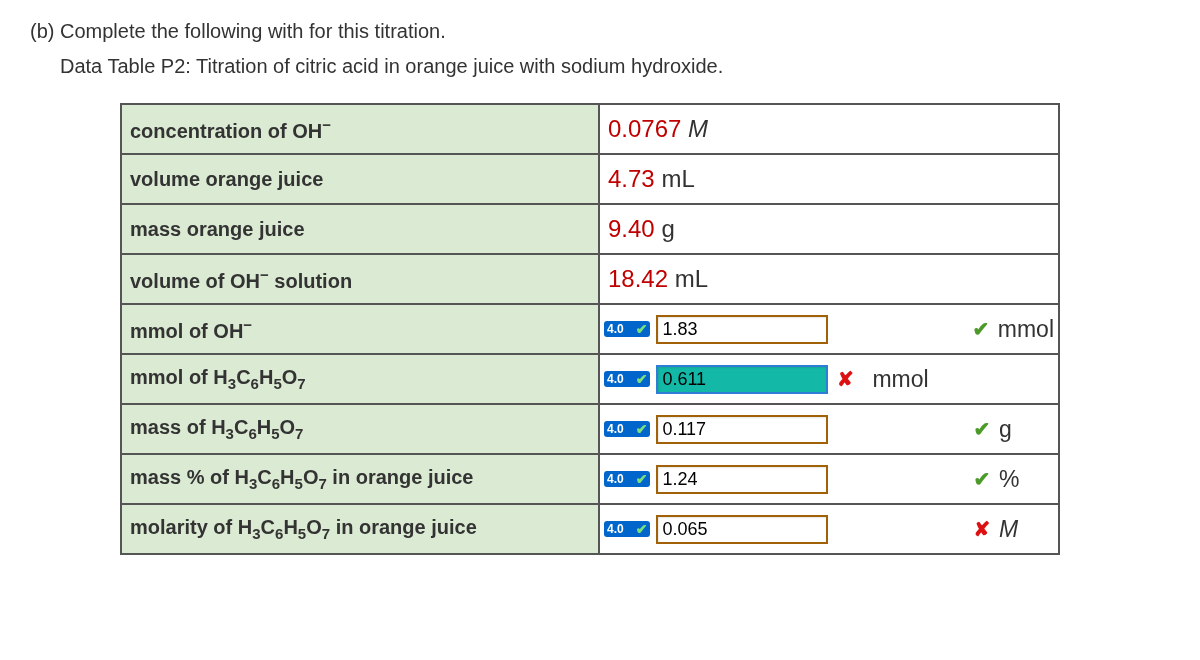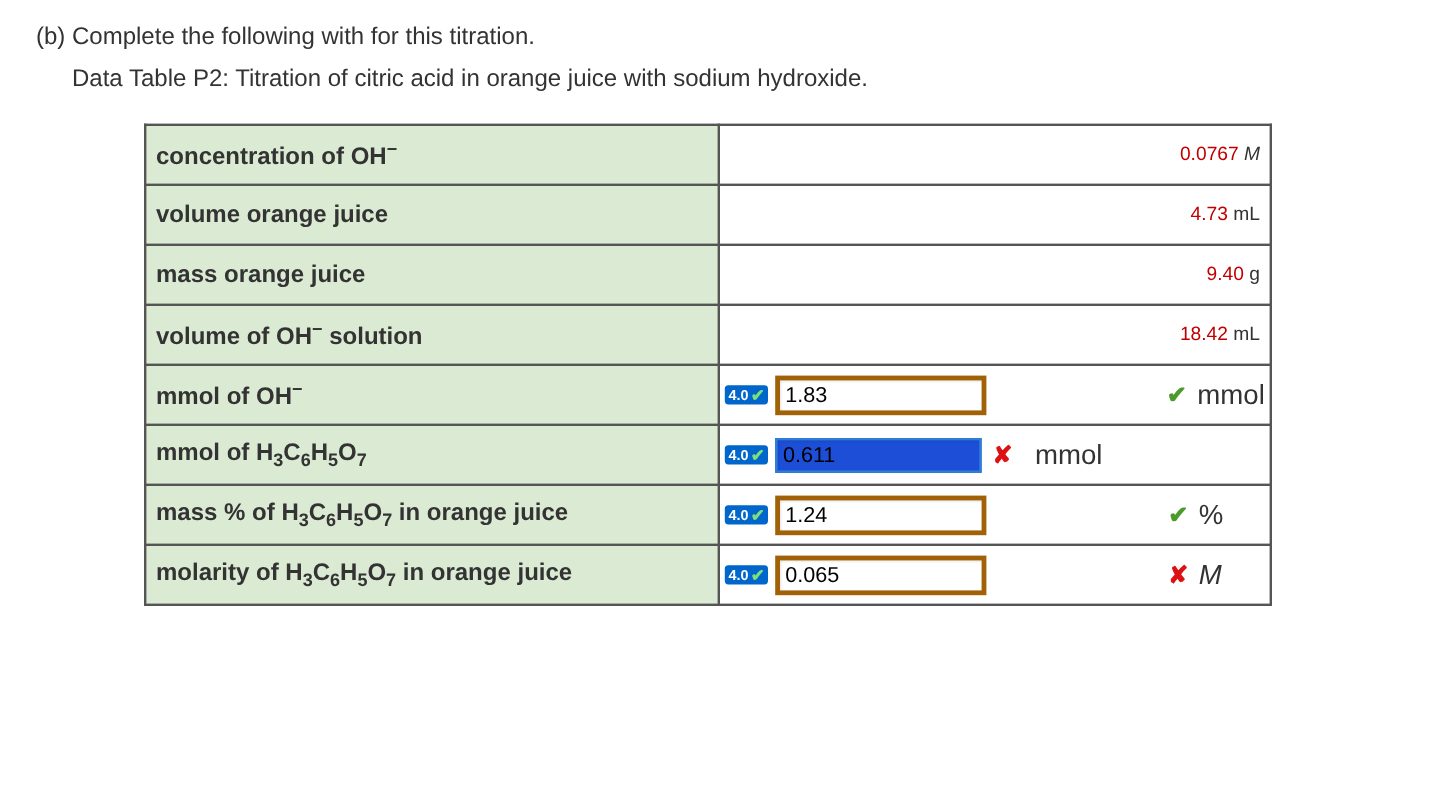--- a/index.html
+++ b/index.html
@@ -28,22 +28,22 @@
     padding: 4px 8px;
     height: 40px;
     vertical-align: middle;
   }
   td.label {
     background: #dbead3;
     font-weight: bold;
     width: 460px;
   }
   td.value-given {
-    text-align: right;
-    font-size: 16px;
+    text-align: left;
+    font-size: 24px;
   }
   td.value-given .num {
     color: #c00000;
     font-weight: normal;
   }
   td.value-given .unit {
     color: #333;
   }
   td.value-input {
     padding: 2px 4px;
@@ -58,39 +58,39 @@
   .badge {
     display: inline-flex;
     align-items: center;
     background: #0066cc;
     color: white;
     font-size: 12px;
     font-weight: bold;
     border-radius: 3px;
     padding: 1px 3px;
     line-height: 1;
-    gap: 2px;
+    gap: 12px;
   }
   .badge .check {
     color: #7de07d;
     font-weight: bold;
     font-size: 14px;
   }
   input.answer {
     font-family: Verdana, Geneva, sans-serif;
     font-size: 18px;
     padding: 2px 4px;
     width: 160px;
-    border: 4px solid #a16207;
+    border: 2px solid #a16207;
     box-shadow: inset 1px 1px 2px rgba(0,0,0,0.1);
     background: #fff;
   }
   input.answer.selected {
     border: 2px solid #2e7dd7;
-    background: #1d4ed8;
+    background: #14b8a6;
   }
   .mark {
     font-size: 20px;
     font-weight: bold;
     width: 22px;
     text-align: center;
   }
   .mark.correct { color: #4c9a2a; }
   .mark.wrong { color: #d11; }
   .unit-trail {
@@ -166,20 +166,35 @@
               <span class="check">✔</span>
             </span>
         <input class="answer selected" type="text" value="0.611" style="">
         <span class="mark wrong">✘</span>
             <span class="unit-trail" style="margin-left:10px">mmol</span>
             <span class="spacer"></span>
       </div>
     </td>
       </tr>
       <tr>
+    <td class="label">mass of H<sub>3</sub>C<sub>6</sub>H<sub>5</sub>O<sub>7</sub></td>
+    <td class="value-input">
+      <div class="row-inner">
+        <span class="badge">
+              <span>4.0</span>
+              <span class="check">✔</span>
+            </span>
+        <input class="answer " type="text" value="0.117" style="">
+        <span class="spacer"></span>
+            <span class="mark correct">✔</span>
+            <span class="unit-trail">g</span>
+      </div>
+    </td>
+      </tr>
+      <tr>
     <td class="label">mass % of H<sub>3</sub>C<sub>6</sub>H<sub>5</sub>O<sub>7</sub> in orange juice</td>
     <td class="value-input">
       <div class="row-inner">
         <span class="badge">
               <span>4.0</span>
               <span class="check">✔</span>
             </span>
         <input class="answer " type="text" value="1.24" style="">
         <span class="spacer"></span>
             <span class="mark correct">✔</span>

